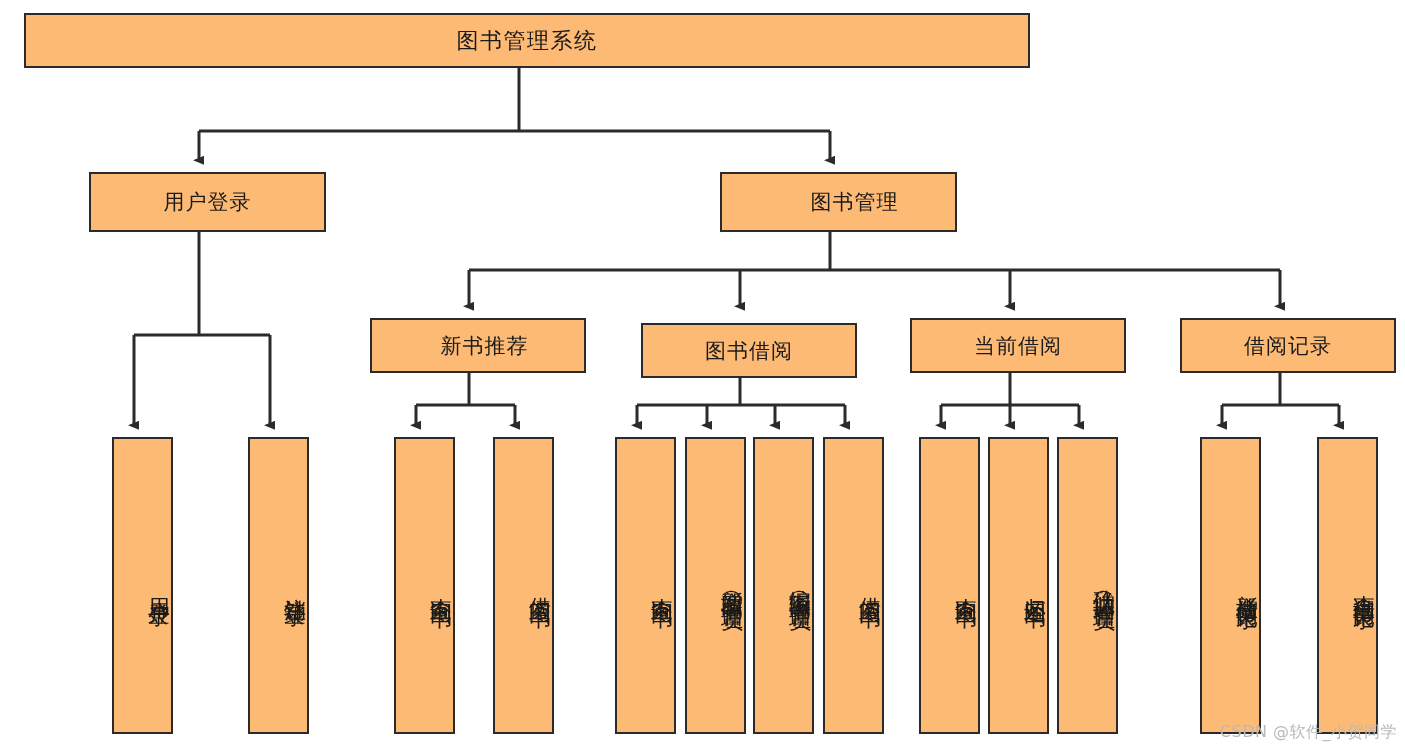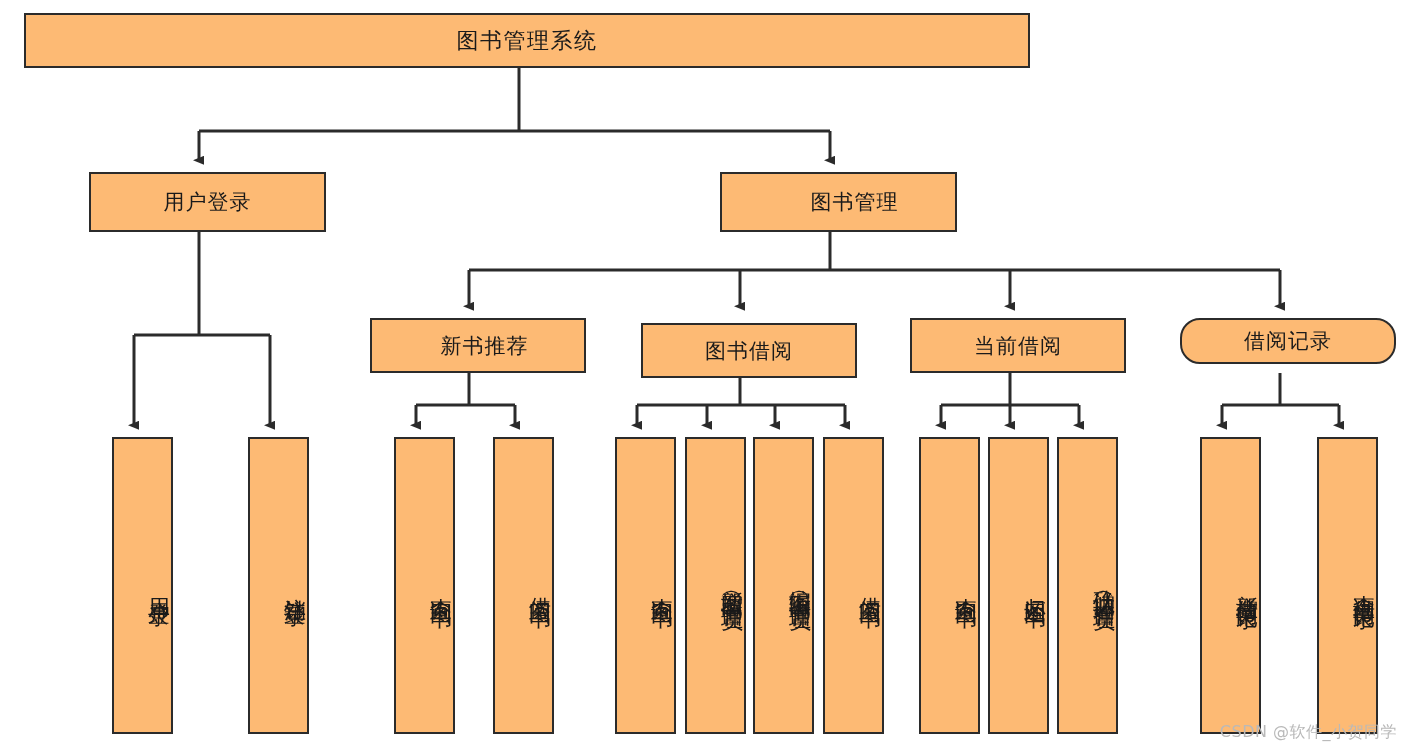--- a/index.html
+++ b/index.html
@@ -88,21 +88,21 @@
 
   <div class="node h" style="left:362px;top:318px;width:216px;height:55px;padding-left:13px;">
     <span class="txt">新书推荐</span>
   </div>
   <div class="node h" style="left:633px;top:323px;width:216px;height:55px;">
     <span class="txt">图书借阅</span>
   </div>
   <div class="node h" style="left:902px;top:318px;width:216px;height:55px;">
     <span class="txt">当前借阅</span>
   </div>
-  <div class="node h" style="left:1172px;top:318px;width:216px;height:46px;border-radius:20px;">
+  <div class="node h" style="left:1172px;top:318px;width:216px;height:55px;">
     <span class="txt">借阅记录</span>
   </div>
 
   <div class="node v" style="left:104px;top:437px;width:61px;height:297px;">
     <span class="txt">用户登录</span>
   </div>
   <div class="node v" style="left:240px;top:437px;width:61px;height:297px;">
     <span class="txt">注销登录</span>
   </div>
 

